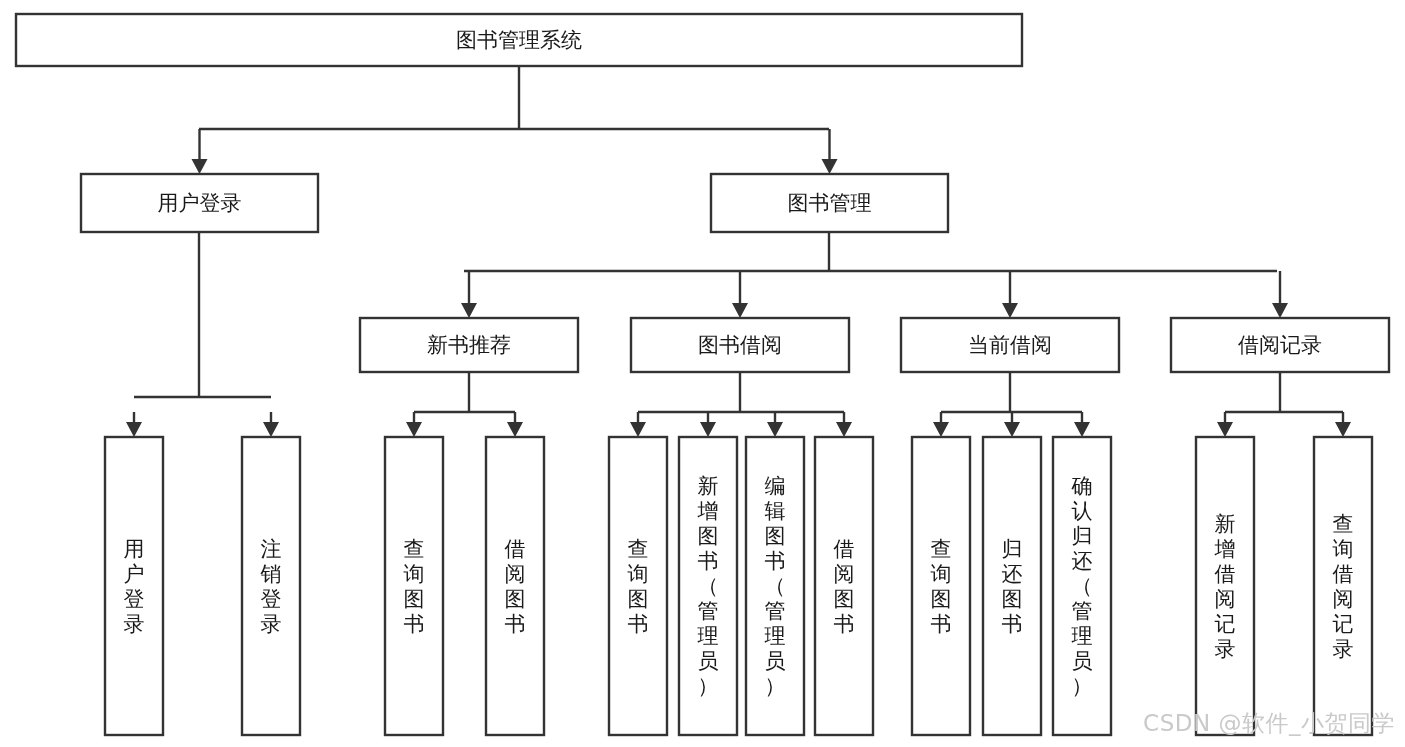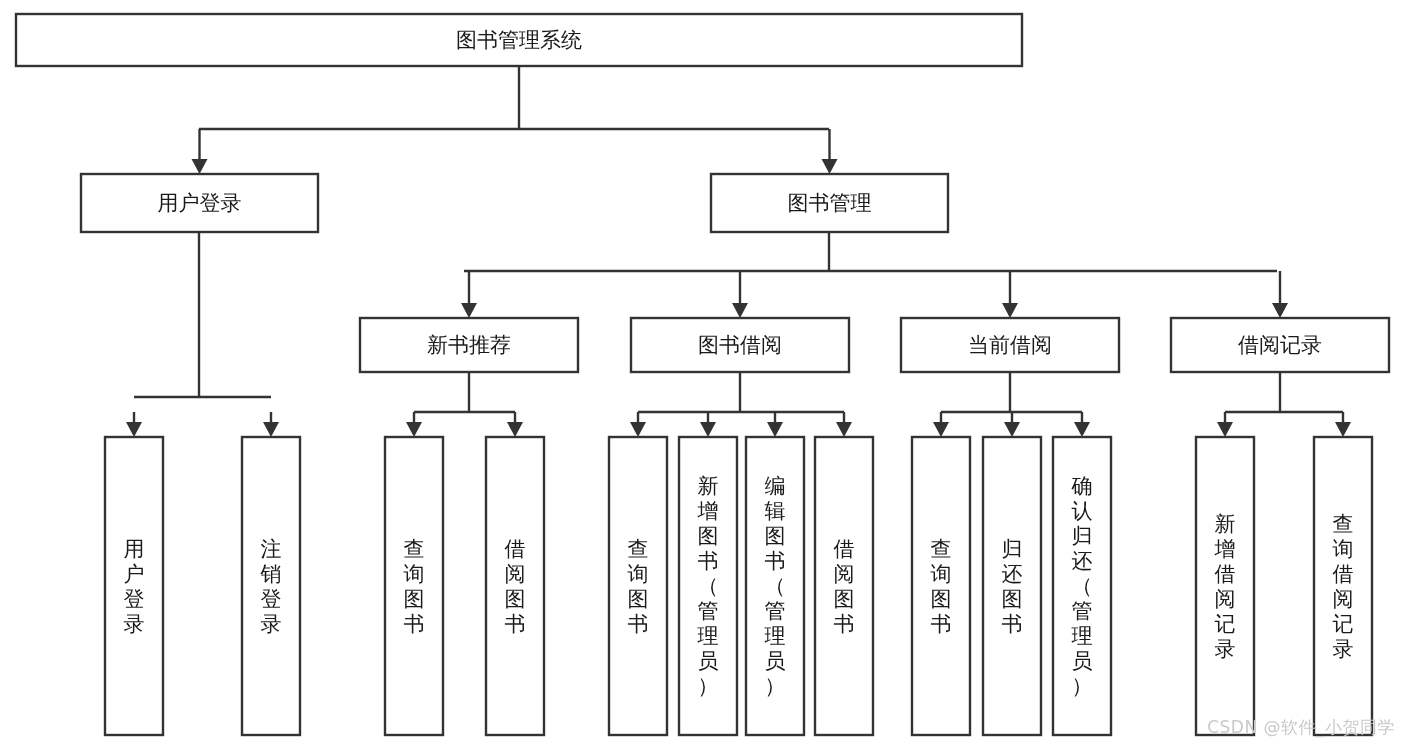--- a/index.html
+++ b/index.html
@@ -51,21 +51,21 @@
   }
   .arrow-head {
     fill: #333333;
     stroke: none;
   }
   .watermark {
     position: absolute;
     right: 10px;
     bottom: 8px;
     font-family: "DejaVu Sans", "Liberation Sans", sans-serif;
-    font-size: 17px;
+    font-size: 23px;
     color: #c9c9c9;
     white-space: nowrap;
     letter-spacing: 0.5px;
     user-select: none;
     margin-left: 14px;
   }
 </style>
 </head>
 <body>
 

